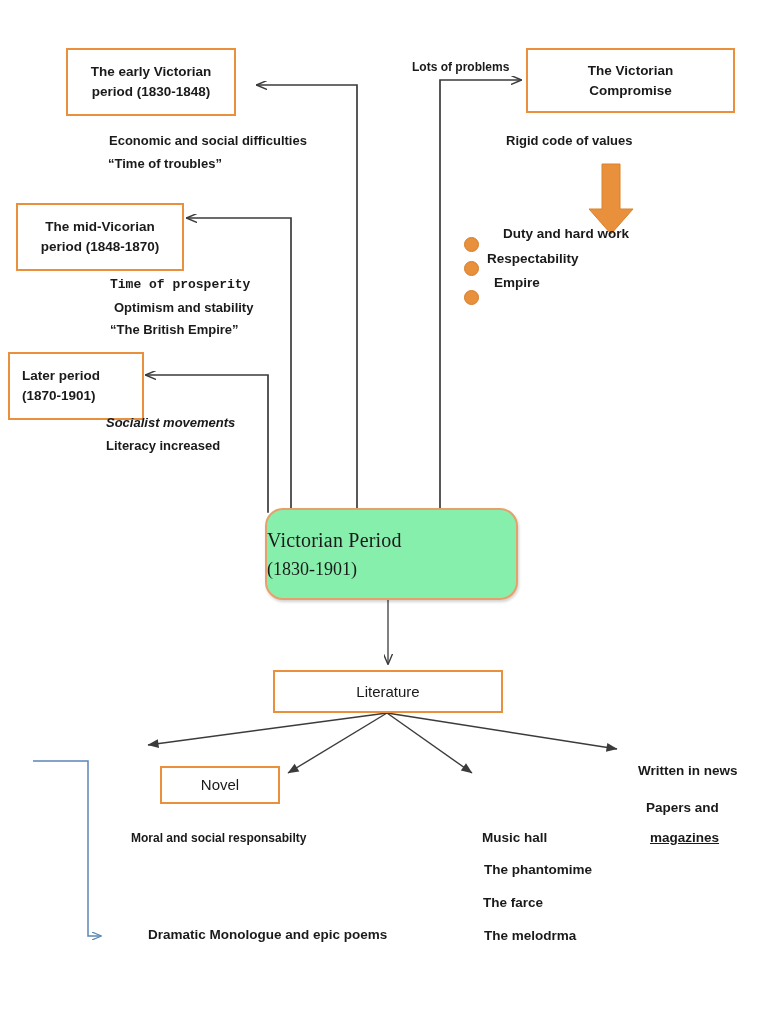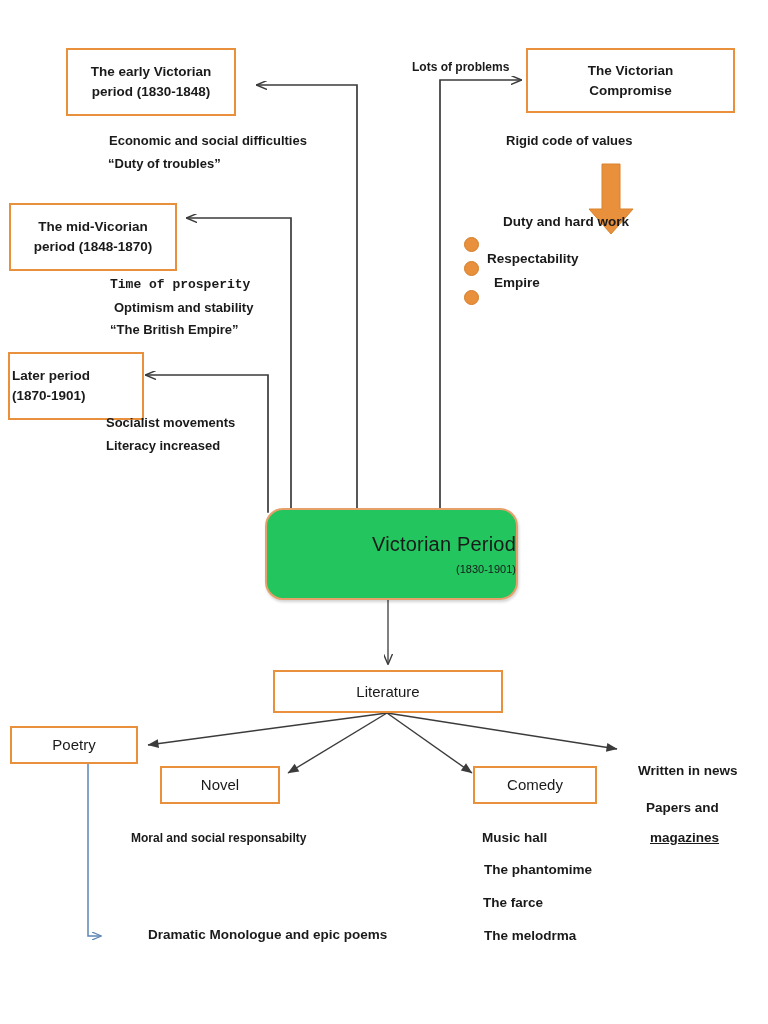--- a/index.html
+++ b/index.html
@@ -18,26 +18,26 @@
     display:flex;flex-direction:column;align-items:center;justify-content:center;
     text-align:center;line-height:1.45;
   }
   .box .ln{display:block;white-space:nowrap;}
 
   .b-bold{font-weight:bold;font-size:13.5px;}
   .b-reg{font-weight:normal;font-size:15px;}
 
   .hub{
     position:absolute;box-sizing:border-box;
-    border:2px solid #E8A06A;background:#22c55e;border-radius:18px;
-    display:flex;flex-direction:column;align-items:flex-end;justify-content:center;
-    text-align:center;box-shadow:1px 2px 3px rgba(0,0,0,0.18);
+    border:2px solid #E8A06A;background:#86efac;border-radius:18px;
+    display:flex;flex-direction:column;align-items:flex-start;justify-content:center;
+    text-align:center;box-shadow:1px 2px 3px rgba(0,0,0,0.18);font-family:Liberation Serif, serif;
   }
   .hub .t1{font-size:20px;font-weight:normal;letter-spacing:.2px;}
-  .hub .t2{font-size:11px;font-weight:normal;margin-top:7px;}
+  .hub .t2{font-size:18px;font-weight:normal;margin-top:7px;}
 
   .cap{position:absolute;font-weight:bold;font-size:13px;white-space:nowrap;line-height:1.55;}
   .cap-m{position:absolute;font-weight:bold;font-size:12px;white-space:nowrap;}
   .cap-val{position:absolute;font-weight:bold;font-size:13.5px;white-space:nowrap;}
 
   .bullet{
     position:absolute;width:13px;height:13px;border-radius:50%;
     background:#E8903C;border:1px solid #D47E2A;
   }
   .bullet-label{position:absolute;font-weight:bold;font-size:13.5px;white-space:nowrap;}
@@ -83,77 +83,71 @@
     <path d="M33,761 L88,761 L88,936 L101,936" fill="none" stroke="#5B87B5" stroke-width="1.5" marker-end="url(#ahb)"></path>
 
     <path d="M602,164 L620,164 L620,209 L633,209 L611,234 L589,209 L602,209 Z" fill="#E8903C" stroke="#D9822B" stroke-width="1"></path>
   </svg>
 
   <div class="box b-bold" style="left:66px;top:48px;width:170px;height:68px;">
     <span class="ln">The early Victorian</span>
     <span class="ln">period (1830-1848)</span>
   </div>
   <div class="cap" style="left:109px;top:131px;">Economic and social difficulties</div>
-  <div class="cap" style="left:108px;top:154px;">“Duty of troubles”</div>
+  <div class="cap" style="left:108px;top:154px;">“Time of troubles”</div>
 
   <div class="cap-m" style="left:412px;top:60px;">Lots of problems</div>
 
   <div class="box b-bold" style="left:526px;top:48px;width:209px;height:65px;">
     <span class="ln">The Victorian</span>
     <span class="ln">Compromise</span>
   </div>
 
   <div class="cap" style="left:506px;top:131px;">Rigid code of values</div>
 
   <div class="bullet" style="left:464px;top:237px;"></div>
-  <div class="bullet-label" style="left:487px;top:214px;padding-left:16px;">Duty and hard work</div>
+  <div class="bullet-label" style="left:487px;top:226px;padding-left:16px;">Duty and hard work</div>
 
   <div class="bullet" style="left:464px;top:261px;"></div>
   <div class="bullet-label" style="left:487px;top:251px;">Respectability</div>
 
   <div class="bullet" style="left:464px;top:290px;"></div>
   <div class="bullet-label" style="left:494px;top:275px;">Empire</div>
 
-  <div class="box b-bold" style="left:9px;top:203px;width:168px;height:68px;">
+  <div class="box b-bold" style="left:16px;top:203px;width:168px;height:68px;">
     <span class="ln">The mid-Vicorian</span>
     <span class="ln">period (1848-1870)</span>
   </div>
   <div class="cap" style="left:110px;top:275px;font-family:Liberation Mono, monospace;">Time of prosperity</div>
   <div class="cap" style="left:114px;top:298px;">Optimism and stability</div>
   <div class="cap" style="left:110px;top:320px;">“The British Empire”</div>
 
-  <div class="box b-bold" style="left:8px;top:352px;width:136px;height:68px;align-items:flex-start;padding-left:2px;">
+  <div class="box b-bold" style="left:8px;top:352px;width:136px;height:68px;align-items:flex-start;padding-left:12px;">
     <span class="ln">Later period</span>
     <span class="ln">(1870-1901)</span>
   </div>
-  <div class="cap" style="left:106px;top:413px;">Socialist movements</div>
+  <div class="cap" style="left:106px;top:413px;font-style:italic;">Socialist movements</div>
   <div class="cap" style="left:106px;top:436px;">Literacy increased</div>
 
   <div class="hub" style="left:265px;top:508px;width:253px;height:92px;">
     <span class="t1">Victorian Period</span>
     <span class="t2">(1830-1901)</span>
   </div>
 
   <div class="box b-reg" style="left:273px;top:670px;width:230px;height:43px;">
     <span class="ln">Literature</span>
   </div>
 
-  <div class="box b-reg" style="left:10px;top:726px;width:128px;height:38px;">
-    <span class="ln">Poetry</span>
-  </div>
   <div class="cap-val" style="left:112px;top:927px;padding-left:36px;">Dramatic Monologue and epic poems</div>
 
   <div class="box b-reg" style="left:160px;top:766px;width:120px;height:38px;">
     <span class="ln">Novel</span>
   </div>
   <div class="cap-m" style="left:131px;top:831px;">Moral and social responsabilty</div>
 
-  <div class="box b-reg" style="left:473px;top:766px;width:124px;height:38px;">
-    <span class="ln">Comedy</span>
-  </div>
   <div class="cap-val" style="left:482px;top:830px;">Music hall</div>
   <div class="cap-val" style="left:484px;top:862px;">The phantomime</div>
   <div class="cap-val" style="left:483px;top:895px;">The farce</div>
   <div class="cap-val" style="left:484px;top:928px;">The melodrma</div>
 
   <div class="cap-val" style="left:638px;top:763px;">Written in news</div>
   <div class="cap-val" style="left:646px;top:800px;">Papers and</div>
   <div class="cap-val" style="left:650px;top:830px;text-decoration:underline;">magazines</div>
 
 </div>

